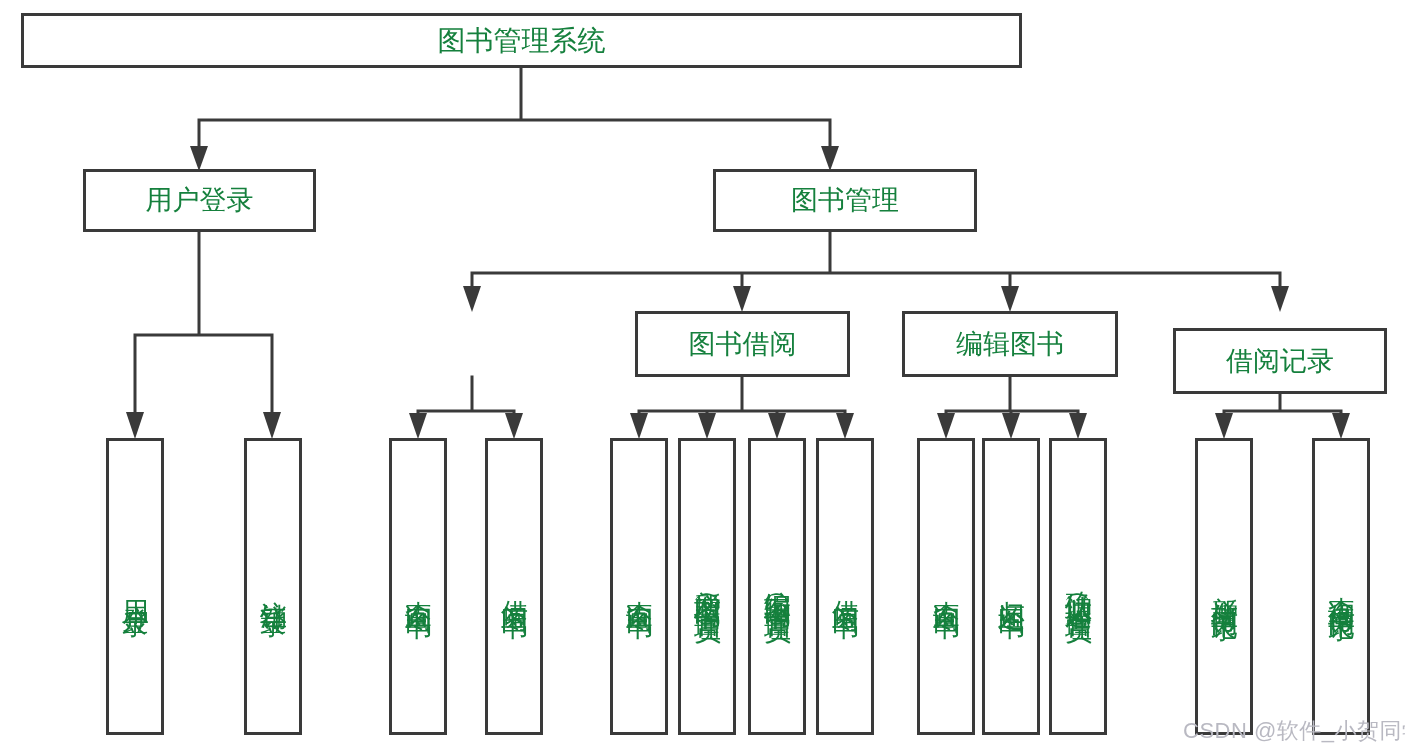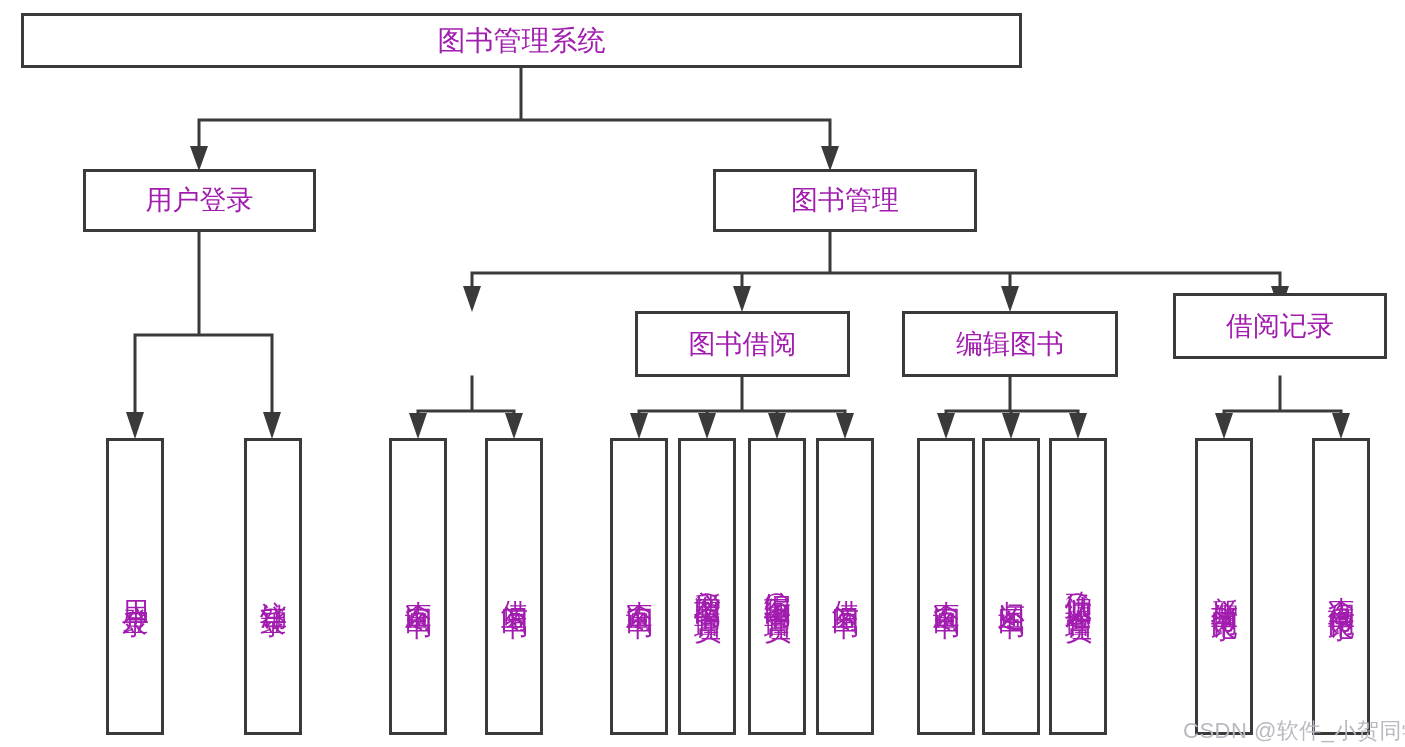--- a/index.html
+++ b/index.html
@@ -23,21 +23,21 @@
     position: absolute;
     left: 0;
     top: 0;
     z-index: 0;
   }
   .node {
     position: absolute;
     box-sizing: border-box;
     border: 3px solid #3a3a3a;
     background: #ffffff;
-    color: #a21caf;
+    color: #15803d;
     display: flex;
     align-items: center;
     justify-content: center;
     z-index: 1;
   }
   .node .h-label {
     font-size: 27px;
     line-height: 1.2;
     white-space: nowrap;
   }
@@ -55,21 +55,21 @@
     line-height: 1;
     white-space: nowrap;
   }
   
   .n-root        { left: 21px;   top: 13px;  width: 1001px; height: 55px; }
   .n-user-login  { left: 83px;   top: 169px; width: 233px;  height: 63px; }
   .n-book-mgmt   { left: 713px;  top: 169px; width: 264px;  height: 63px; }
   .n-nbr         { left: 365px;  top: 311px; width: 215px;  height: 66px; }
   .n-bb          { left: 635px;  top: 311px; width: 215px;  height: 66px; }
   .n-cb          { left: 902px;  top: 311px; width: 216px;  height: 66px; }
-  .n-br          { left: 1173px; top: 293px; width: 214px;  height: 66px; }
+  .n-br          { left: 1173px; top: 328px; width: 214px;  height: 66px; }
   .leaf          { top: 438px; height: 297px; width: 58px; }
   .l-login       { left: 106px; }
   .l-logout      { left: 244px; }
   .l-nbr-query   { left: 389px; }
   .l-nbr-borrow  { left: 485px; }
   .l-bb-query    { left: 610px; }
   .l-bb-add      { left: 678px; }
   .l-bb-edit     { left: 748px; }
   .l-bb-borrow   { left: 816px; }
   .l-cb-query    { left: 917px; }

